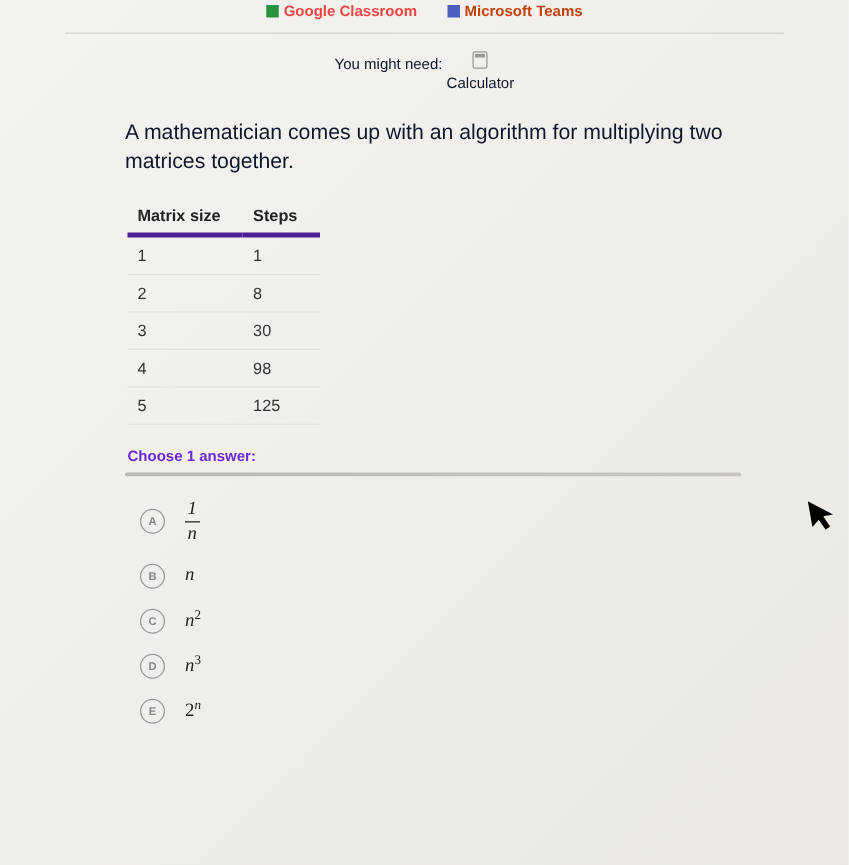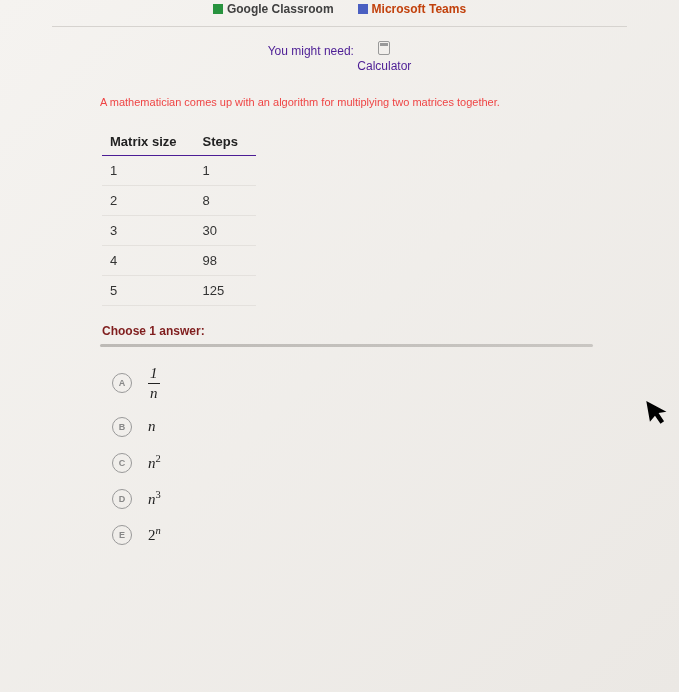--- a/index.html
+++ b/index.html
@@ -14,62 +14,62 @@
     }
     .top-links {
       display: flex;
       justify-content: center;
       gap: 24px;
       padding: 2px 0 8px;
       font-size: 12px;
       font-weight: 600;
     }
     .top-links a { display: inline-flex; align-items: center; gap: 4px; text-decoration: none; }
-    .gc { color: #404040; }
+    .gc { color: #ef4444; }
     .mt { color: #c2410c; }
     .icon-sq { width: 10px; height: 10px; display:inline-block; }
     hr.sep {
       border: none;
       border-top: 1px solid #d6d3cf;
       margin: 2px 52px 8px;
     }
     .need {
       text-align: center;
       font-size: 12px;
-      color: #4c1d95;
+      color: #0f172a;
       margin: 14px 0 22px;
     }
     .need .calc { display:inline-flex; align-items:center; gap:4px;flex-direction:column; }
     .calc-icon {
       width: 12px; height: 14px; border:1px solid #999; border-radius:2px;
       display:inline-block; position:relative; vertical-align:middle;
     }
     .calc-icon::before { content:""; position:absolute; top:1px; left:1px; right:1px; height:3px; background:#999; }
     .content { padding: 0 86px 0 100px; }
-    .prose { font-size: 11px; color: #ef4444; line-height: 1.35; margin-bottom: 18px; }
+    .prose { font-size: 17px; color: #0f172a; line-height: 1.35; margin-bottom: 18px; }
     table.data {
       border-collapse: collapse;
       font-size: 13px;
       margin: 6px 0 18px 2px;
     }
     table.data th {
       text-align: left;
       font-weight: 700;
       padding: 6px 18px 6px 8px;
-      border-bottom: 1px solid #4c1d95;
+      border-bottom: 4px solid #4c1d95;
     }
     table.data td {
       padding: 7px 18px 7px 8px;
       border-bottom: 1px solid #e4e1dd;
       color: #333;
     }
     .choose {
       font-size: 12px;
       font-weight: 700;
-      color: #7f1d1d;
+      color: #6d28d9;
       margin: 12px 0 6px 2px;
     }
     .choice-divider {
       height: 3px;
       background: linear-gradient(90deg, #bdbab6, #c9c6c2);
       border-radius: 2px;
       margin-bottom: 10px;
     }
     .choices { padding-left: 12px; }
     .choice {

